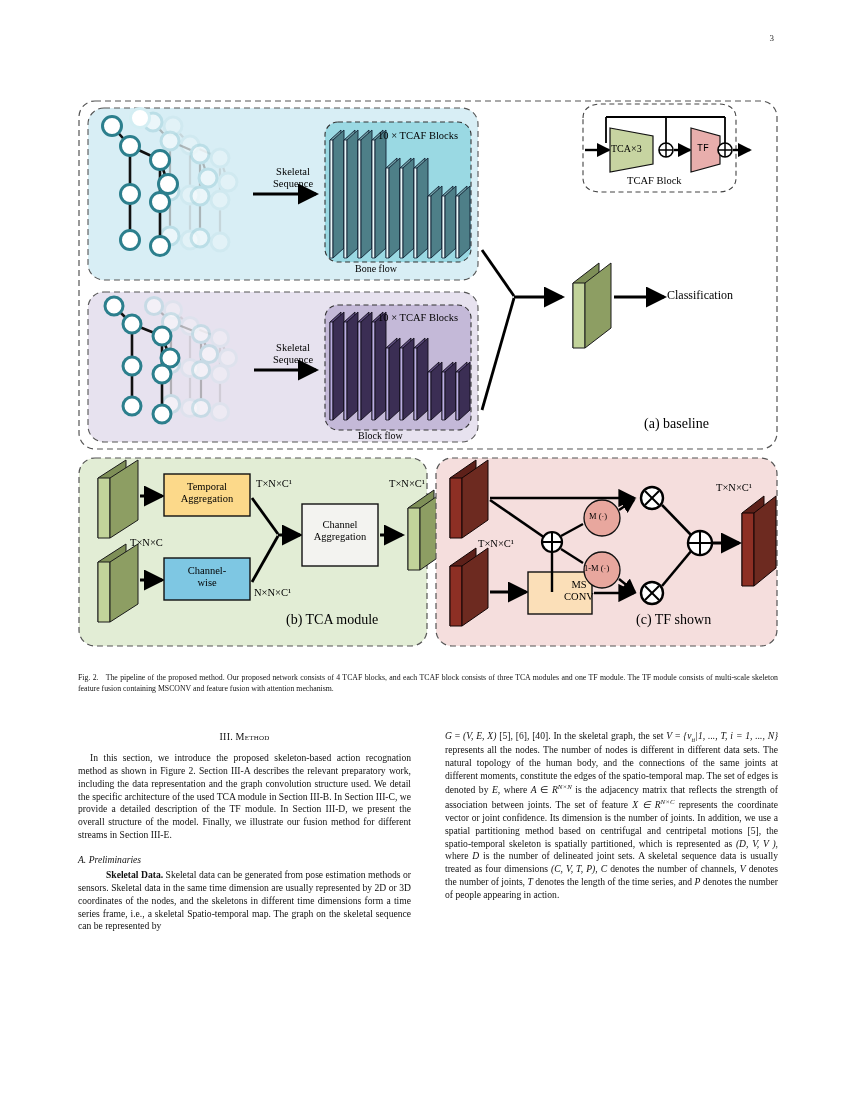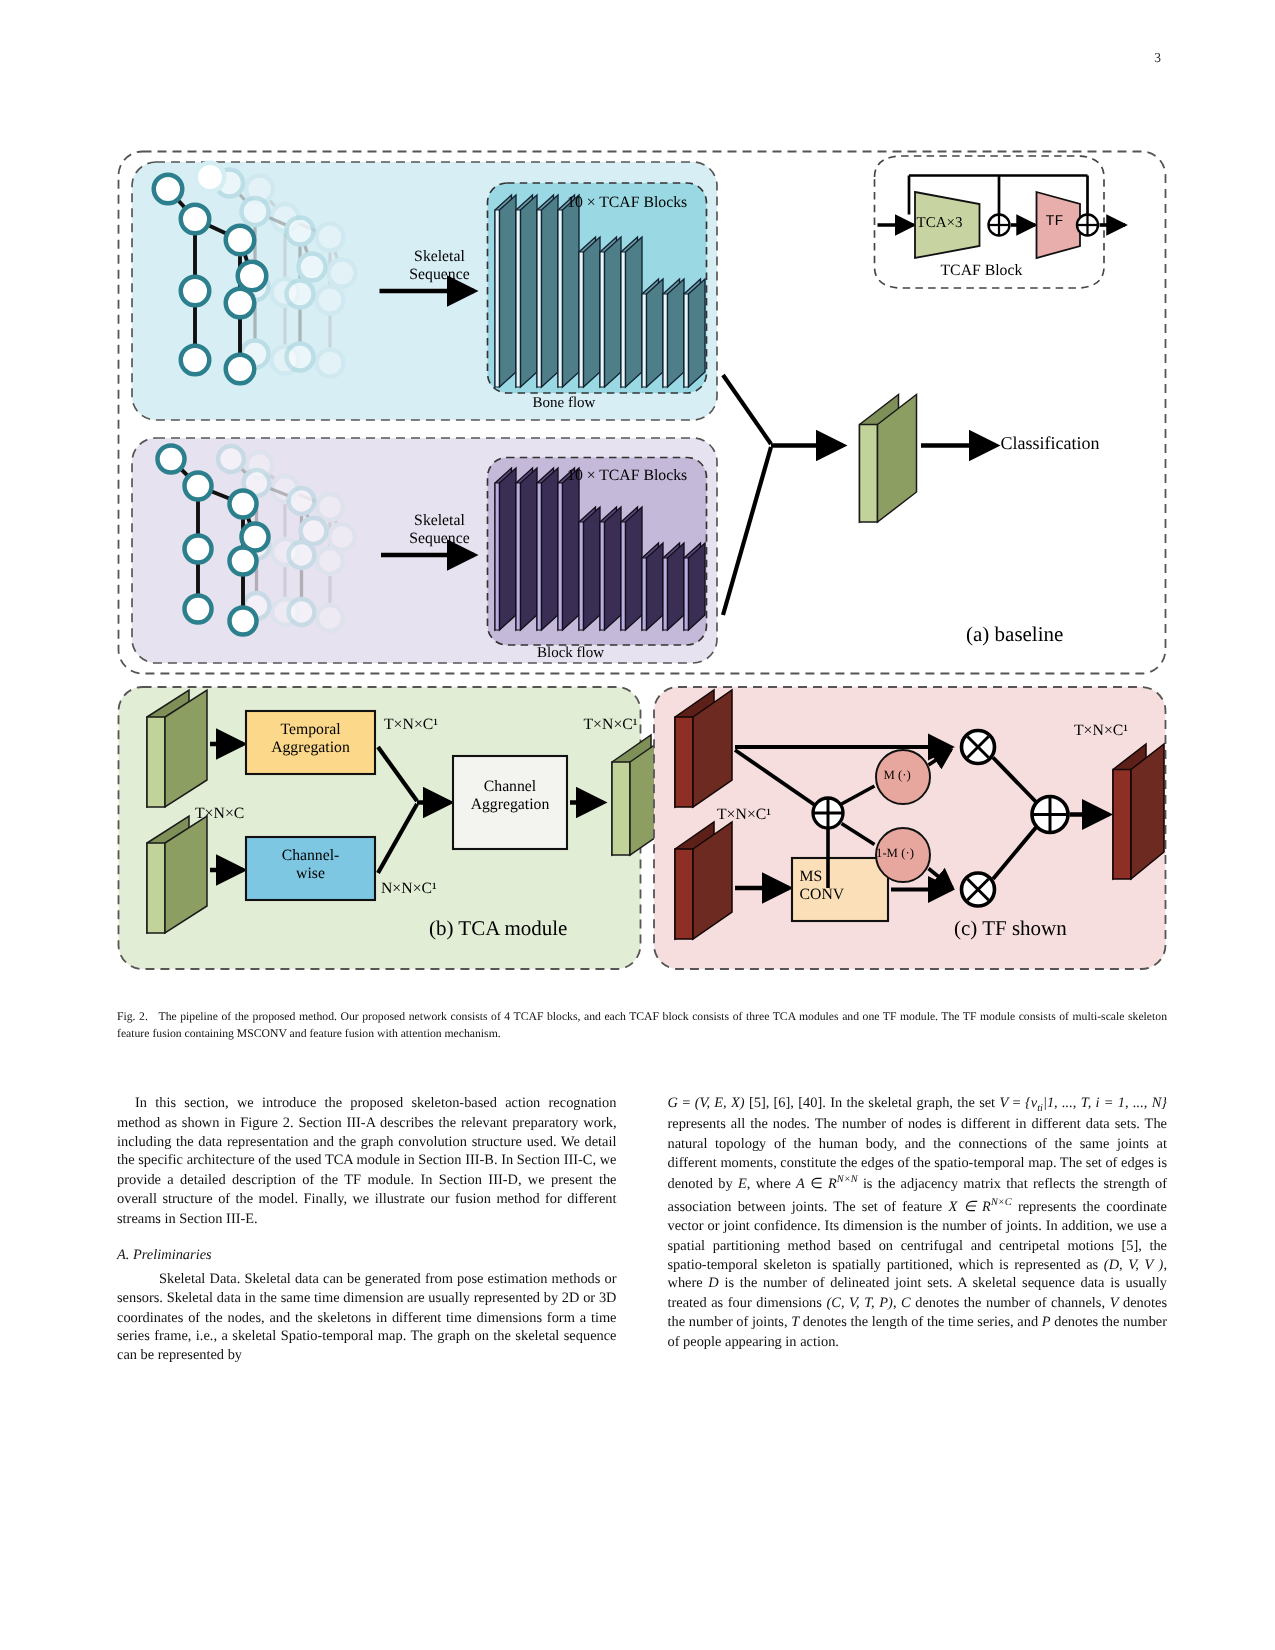--- a/index.html
+++ b/index.html
@@ -85,21 +85,21 @@
     margin: 0 0 9px 0;
     letter-spacing: 0.2px;
   }
   .subsec-head {
     font-style: italic;
     font-size: 9.6px;
     margin: 12px 0 3px 0;
   }
   .para { margin: 0 0 0 0; text-indent: 12px; }
   .para.noind { text-indent: 0; }
-  .runin { font-weight: normal; padding-left: 28px; }
+  .runin { font-weight: bold; padding-left: 28px; }
   .mathi { font-style: italic; font-family: "Liberation Serif", serif; }
   .sup { font-size: 0.72em; vertical-align: super; }
 </style>
 </head>
 <body>
 
 <div id="page-number">3</div>
 
 <div id="figure">
   <svg class="fig-svg" width="700" height="550" viewBox="0 0 700 550">
@@ -498,39 +498,43 @@
   <div class="fig-label" style="left:227px; top:419px; font-size:10.5px; width:70px; text-align:center; line-height:1.1;">
     <div>Channel</div>
     <div>Aggregation</div>
   </div>
   <div class="fig-label" style="left:52px; top:437px; font-size:10.5px;">T×N×C</div>
   <div class="fig-label" style="left:178px; top:378px; font-size:10.5px;">T×N×C¹</div>
   <div class="fig-label" style="left:176px; top:487px; font-size:10.5px;">N×N×C¹</div>
   <div class="fig-label" style="left:311px; top:378px; font-size:10.5px;">T×N×C¹</div>
   <div class="fig-label" style="left:208px; top:512px; font-size:14px;">(b) TCA module</div>
 
-  <div class="fig-label" style="left:455px; top:479px; font-size:10.5px; width:54px; line-height:1.1;">
+  <div class="fig-label" style="left:474px; top:479px; font-size:10.5px; width:54px; text-align:center; line-height:1.1;">
     <div>MS</div>
     <div>CONV</div>
   </div>
   <div class="fig-label" style="left:511px; top:412px; font-size:8.5px;">M (·)</div>
   <div class="fig-label" style="left:506px; top:464px; font-size:8.5px;">1-M (·)</div>
   <div class="fig-label" style="left:400px; top:438px; font-size:10.5px;">T×N×C¹</div>
   <div class="fig-label" style="left:638px; top:382px; font-size:10.5px;">T×N×C¹</div>
   <div class="fig-label" style="left:558px; top:512px; font-size:14px;">(c) TF shown</div>
 </div>
 
 <div id="caption">
   <span>Fig. 2.</span>
   &nbsp;&nbsp;<span>The pipeline of the proposed method. Our proposed network consists of 4 TCAF blocks, and each TCAF block consists of three TCA modules and one TF module. The TF module consists of multi-scale skeleton feature fusion containing MSCONV and feature fusion with attention mechanism.</span>
 </div>
 
 <div id="body-cols">
 
   <div class="col left">
+    <div class="sec-head">
+      <span>III.</span>
+      <span>Method</span>
+    </div>
     <p class="para">In this section, we introduce the proposed skeleton-based action recognation method as shown in Figure 2. Section III-A describes the relevant preparatory work, including the data representation and the graph convolution structure used. We detail the specific architecture of the used TCA module in Section III-B. In Section III-C, we provide a detailed description of the TF module. In Section III-D, we present the overall structure of the model. Finally, we illustrate our fusion method for different streams in Section III-E.</p>
 
     <div class="subsec-head">
       <span>A.</span>
       <span>Preliminaries</span>
     </div>
     <p class="para noind"><span class="runin">Skeletal Data.</span>
       <span>Skeletal data can be generated from pose estimation methods or sensors. Skeletal data in the same time dimension are usually represented by 2D or 3D coordinates of the nodes, and the skeletons in different time dimensions form a time series frame, i.e., a skeletal Spatio-temporal map. The graph on the skeletal sequence can be represented by</span></p>
   </div>
 

